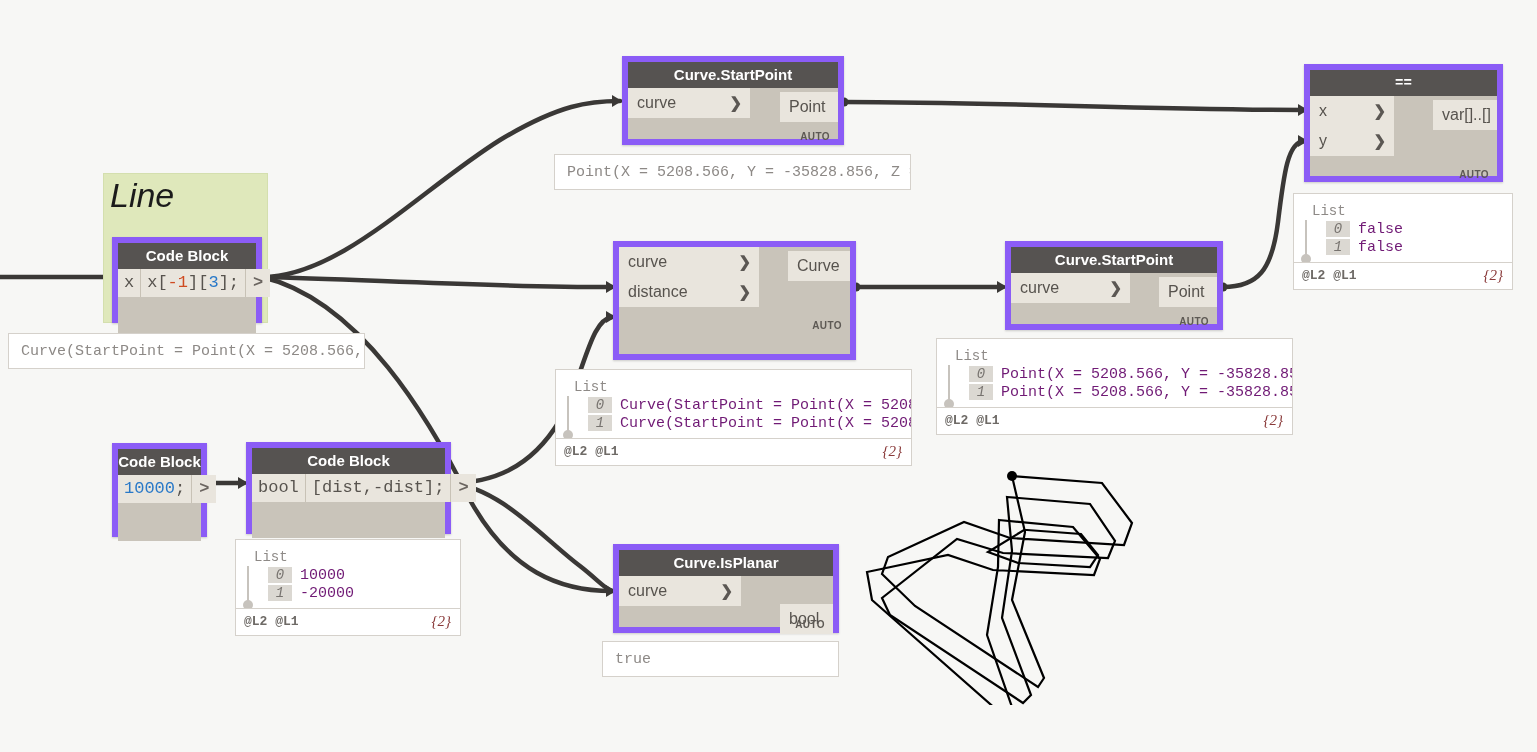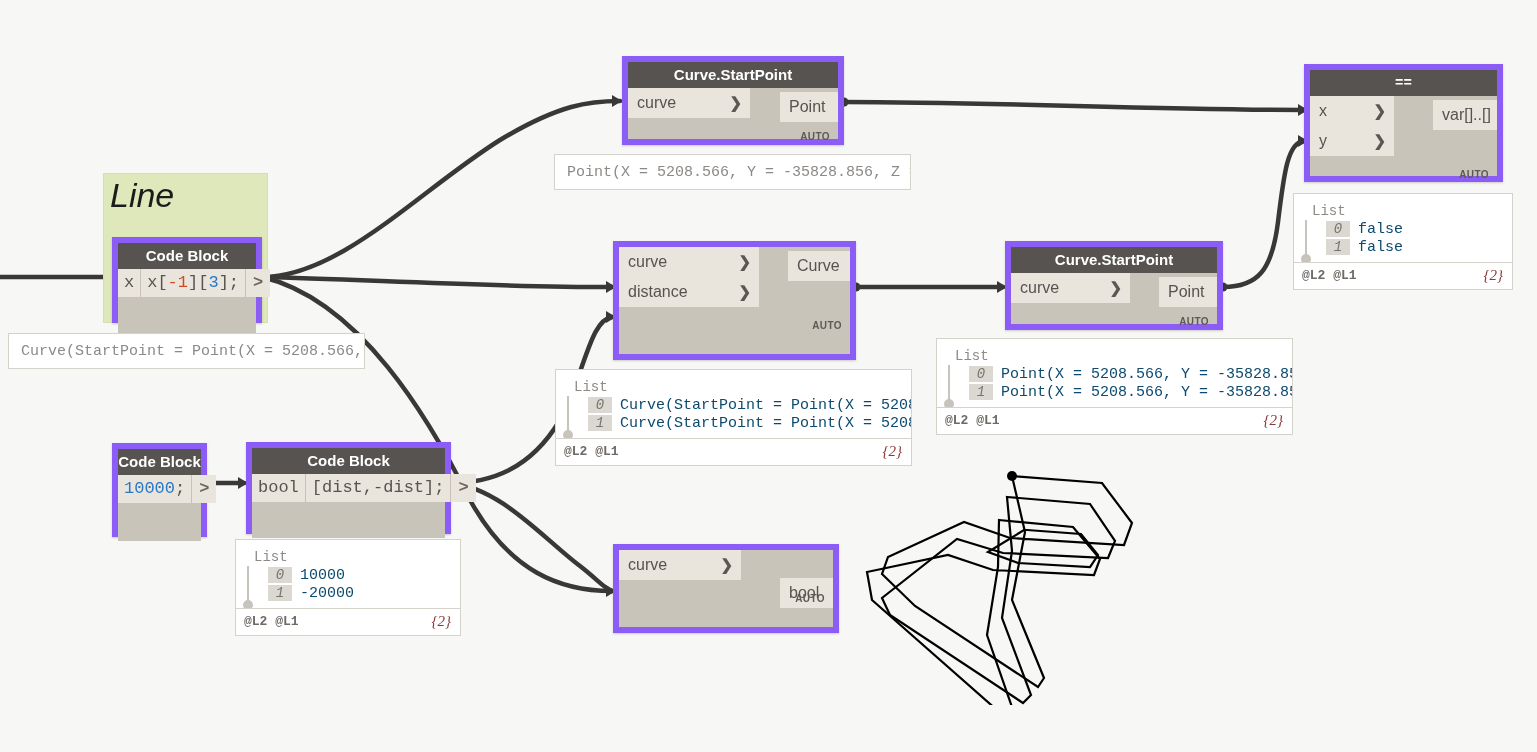--- a/index.html
+++ b/index.html
@@ -211,21 +211,21 @@
     font-style: italic;
     font-size: 14px;
     line-height: 16px;
     min-width: 18px;
     text-align: center;
     padding: 0 3px;
     margin-right: 8px;
   }
   .list-val {
     font-size: 15px;
-    color: #0c4a6e;
+    color: #701a75;
     white-space: pre;
   }
   .preview-foot {
     border-top: 1px solid #d5d1cb;
     height: 28px;
     position: relative;
     background: #ffffff;
   }
   .foot-left {
     position: absolute;
@@ -488,34 +488,38 @@
         <span class="list-val">-20000</span>
       </div>
     </div>
     <div class="preview-foot">
       <span class="foot-left">@L2 @L1</span>
       <span class="foot-right">{2}</span>
     </div>
   </div>
 
   <div class="node" style="left:613px; top:544px; width:226px; height:89px;">
+    <div class="node-header">Curve.IsPlanar</div>
     <div class="node-body">
       <div class="port-row">
         <div class="in-port" style="width:122px;">
           <span>curve</span>
           <span class="chev">❯</span>
         </div>
         <div class="out-port" style="width:53px;margin-top:24px;">bool</div>
       </div>
       <div class="node-footer">
         <span class="auto-tag">AUTO</span>
       </div>
     </div>
   </div>
 
+  <div class="preview" style="left:602px; top:641px; width:237px; height:36px;">
+    <div class="simple">true</div>
+  </div>
 
   <svg id="geometry" style="left:860px; top:455px;" width="300" height="250" viewBox="0 0 300 250">
     <g fill="none" stroke="#000000" stroke-width="2.2" stroke-linejoin="miter" stroke-linecap="butt">
 
       <path d="M 152,21 L 242,28 L 272,68 L 264,90 L 150,83 L 104,67 L 28,102 L 22,119 L 55,151 L 178,232 L 184,223 L 152,145 L 165,77 L 152,21 Z"></path>
 
       <path d="M 147,42 L 230,49 L 255,86 L 248,103 L 143,98 L 97,84 L 22,143 L 30,160 L 163,248 L 171,240 L 142,163 L 152,96 L 147,42 Z"></path>
 
       <path d="M 139,65 L 213,72 L 240,104 L 234,120 L 133,115 L 88,100 L 7,117 L 12,145 L 146,263 L 153,255 L 127,180 L 138,112 L 139,65 Z"></path>
 

